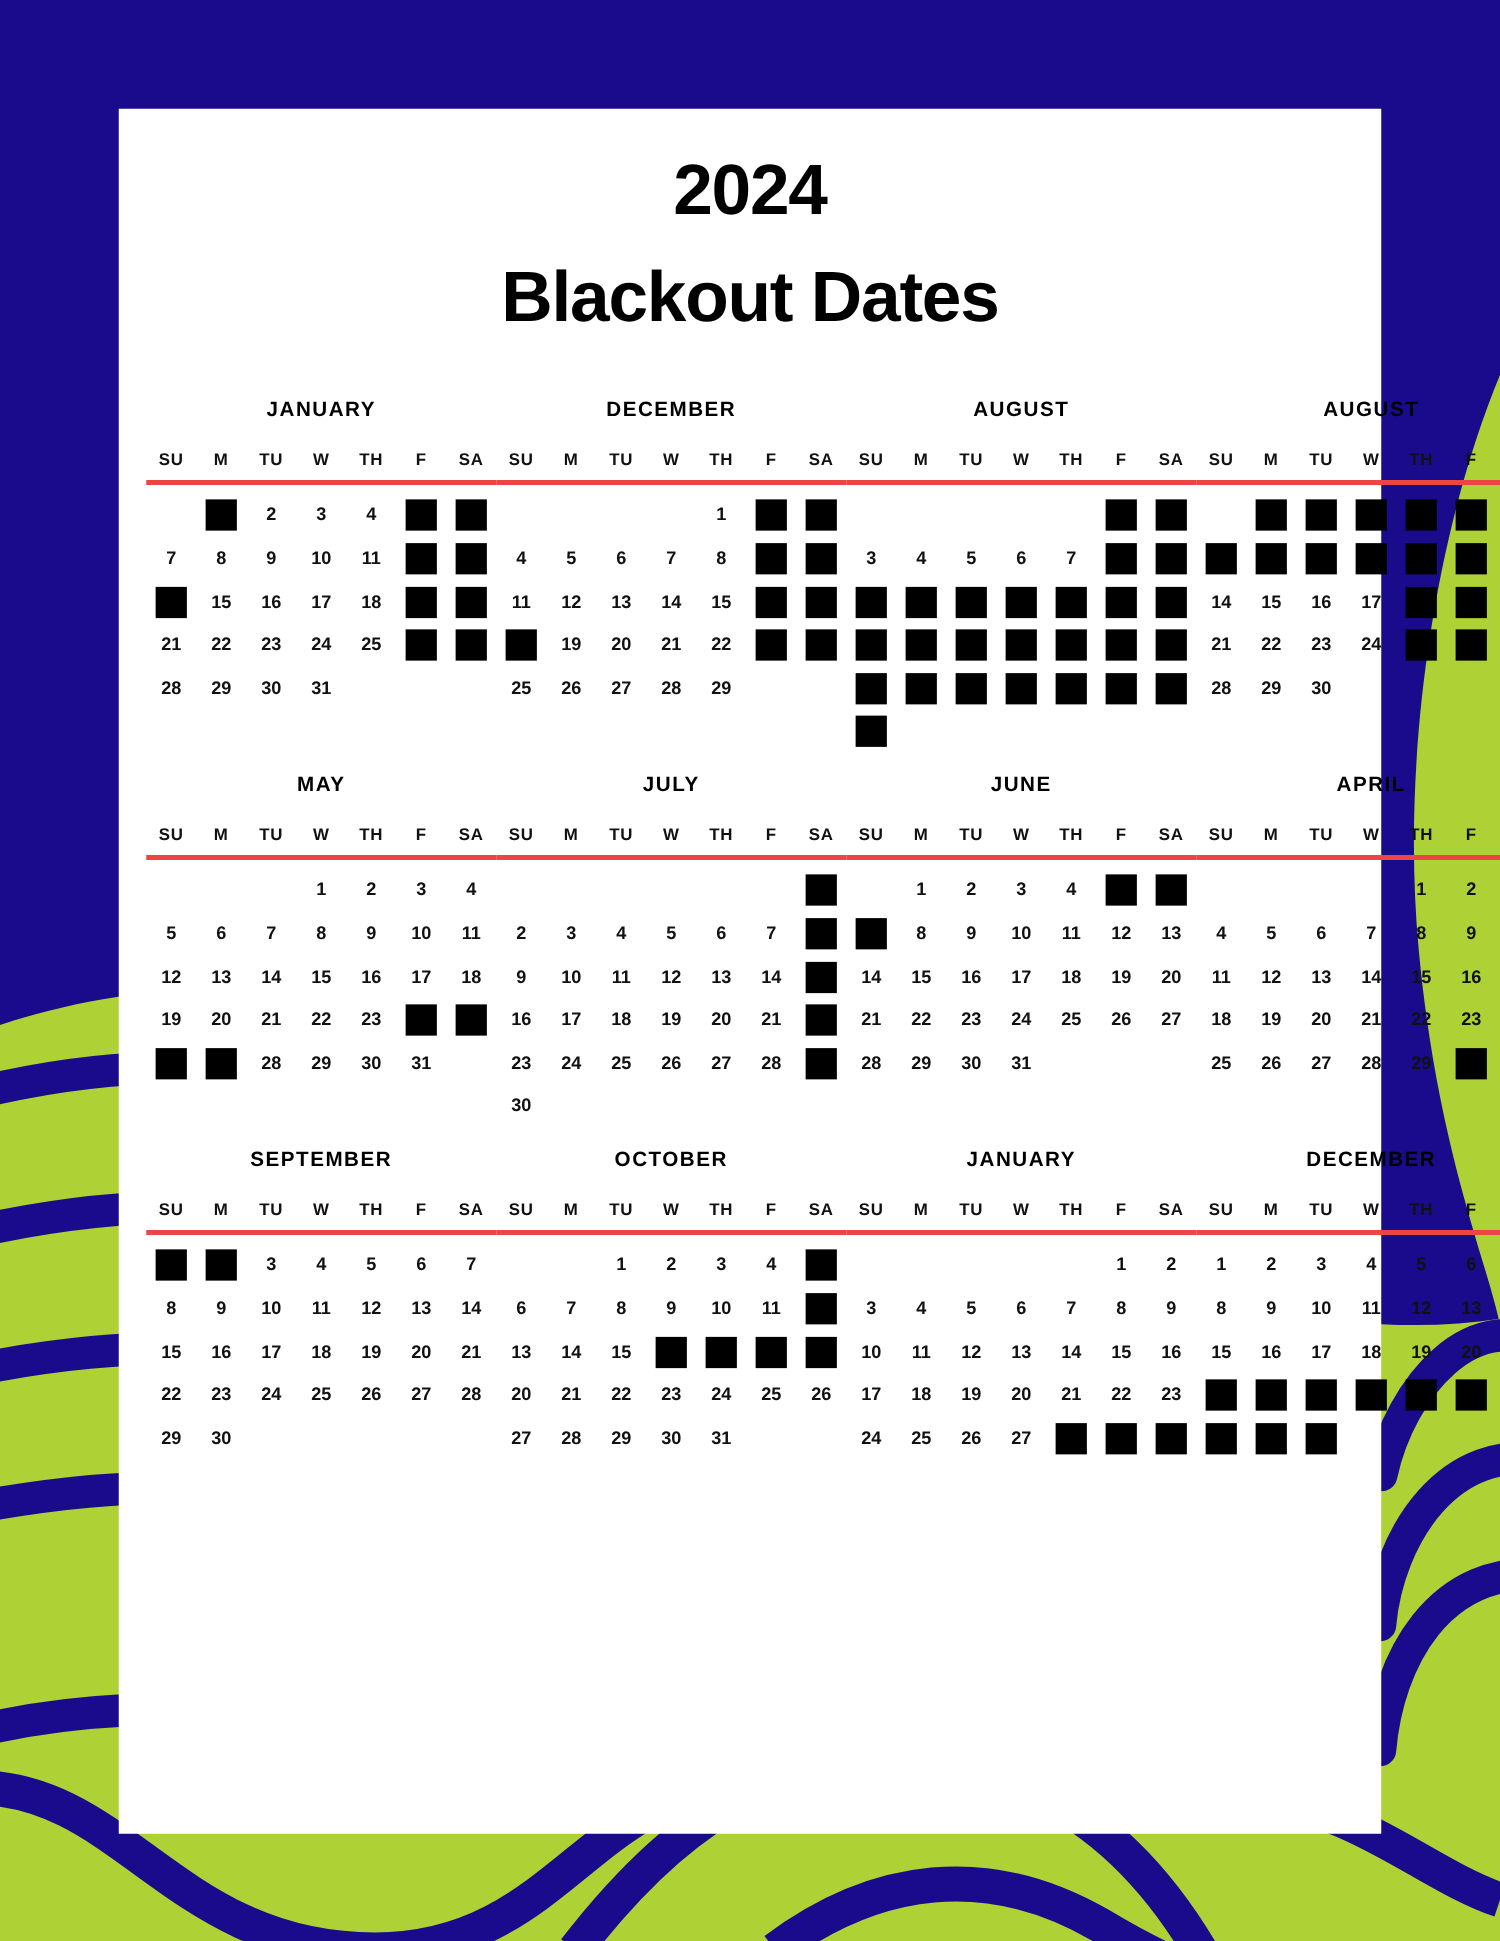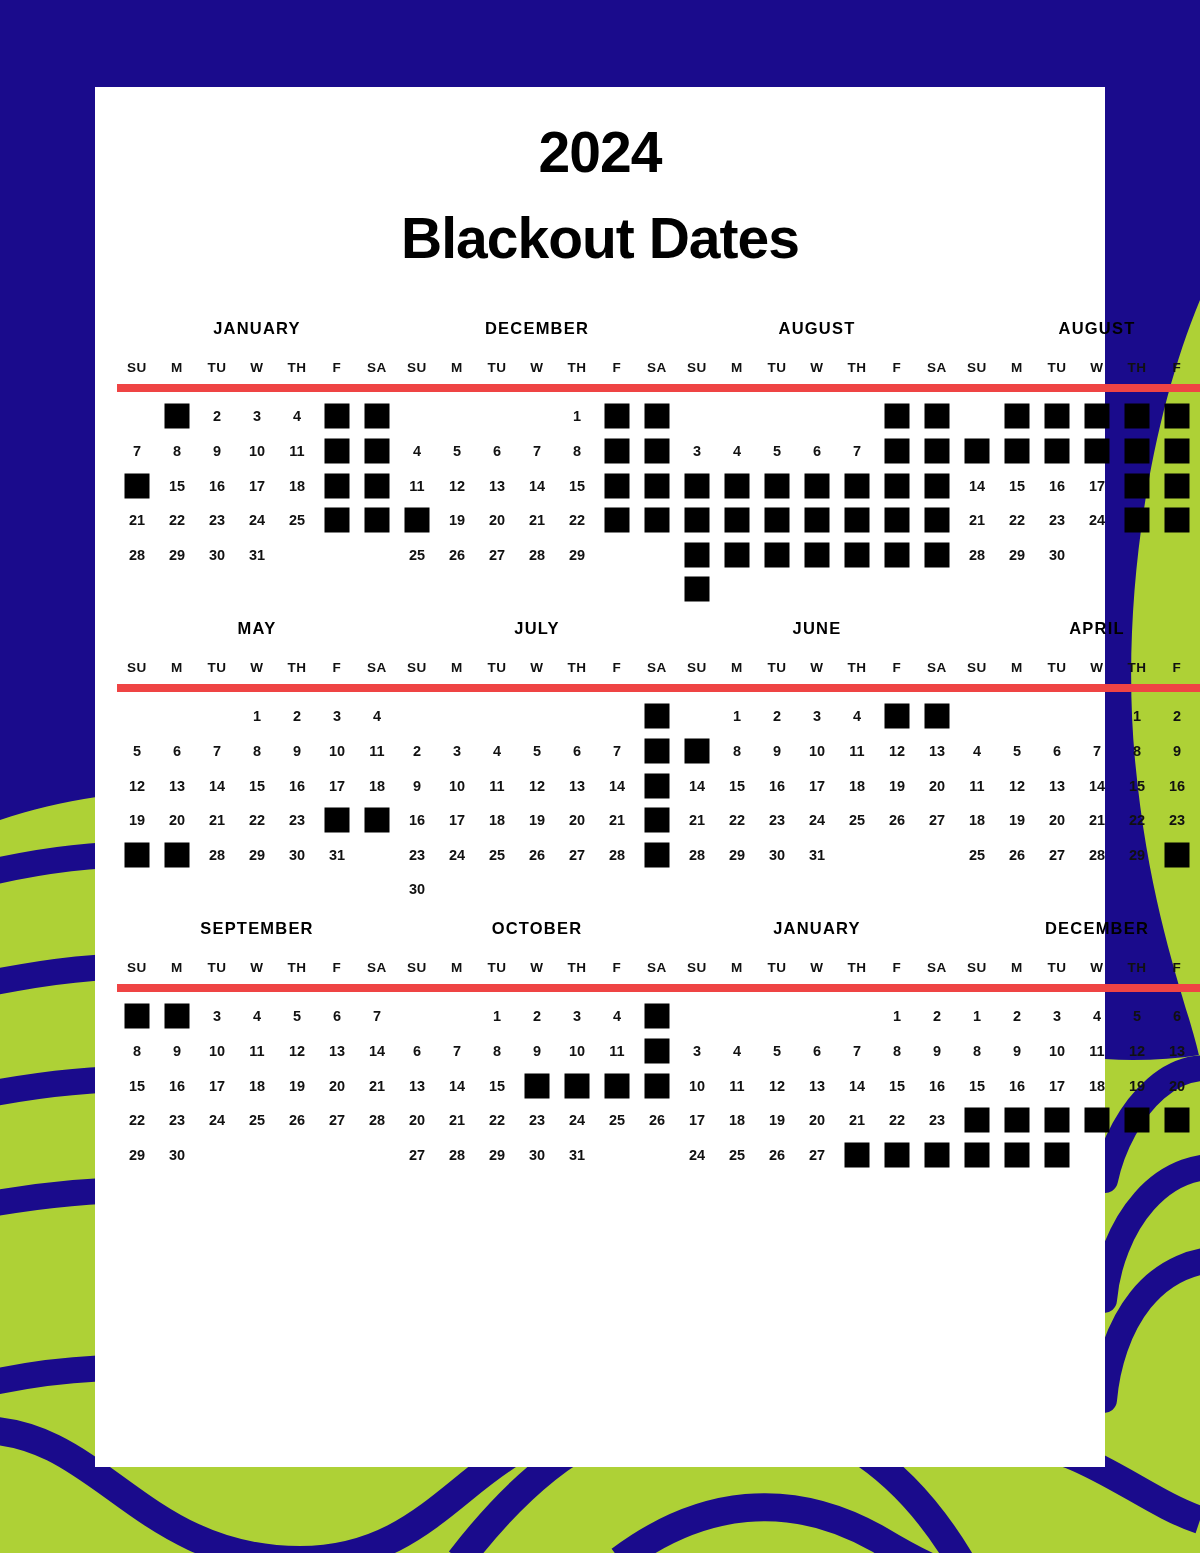--- a/index.html
+++ b/index.html
@@ -77,21 +77,21 @@
     font-weight: 700;
     letter-spacing: 1.2px;
     color: #000;
     margin-bottom: 22px;
   }
 
   .weekday-row {
     display: grid;
     grid-template-columns: repeat(7, 1fr);
     padding-bottom: 9px;
-    border-bottom: 8px solid #ef4444;
+    border-bottom: 4px solid #ef4444;
   }
   .weekday {
     text-align: center;
     font-size: 13.5px;
     font-weight: 700;
     letter-spacing: 0.6px;
     color: #111;
   }
 
   .days-grid {

